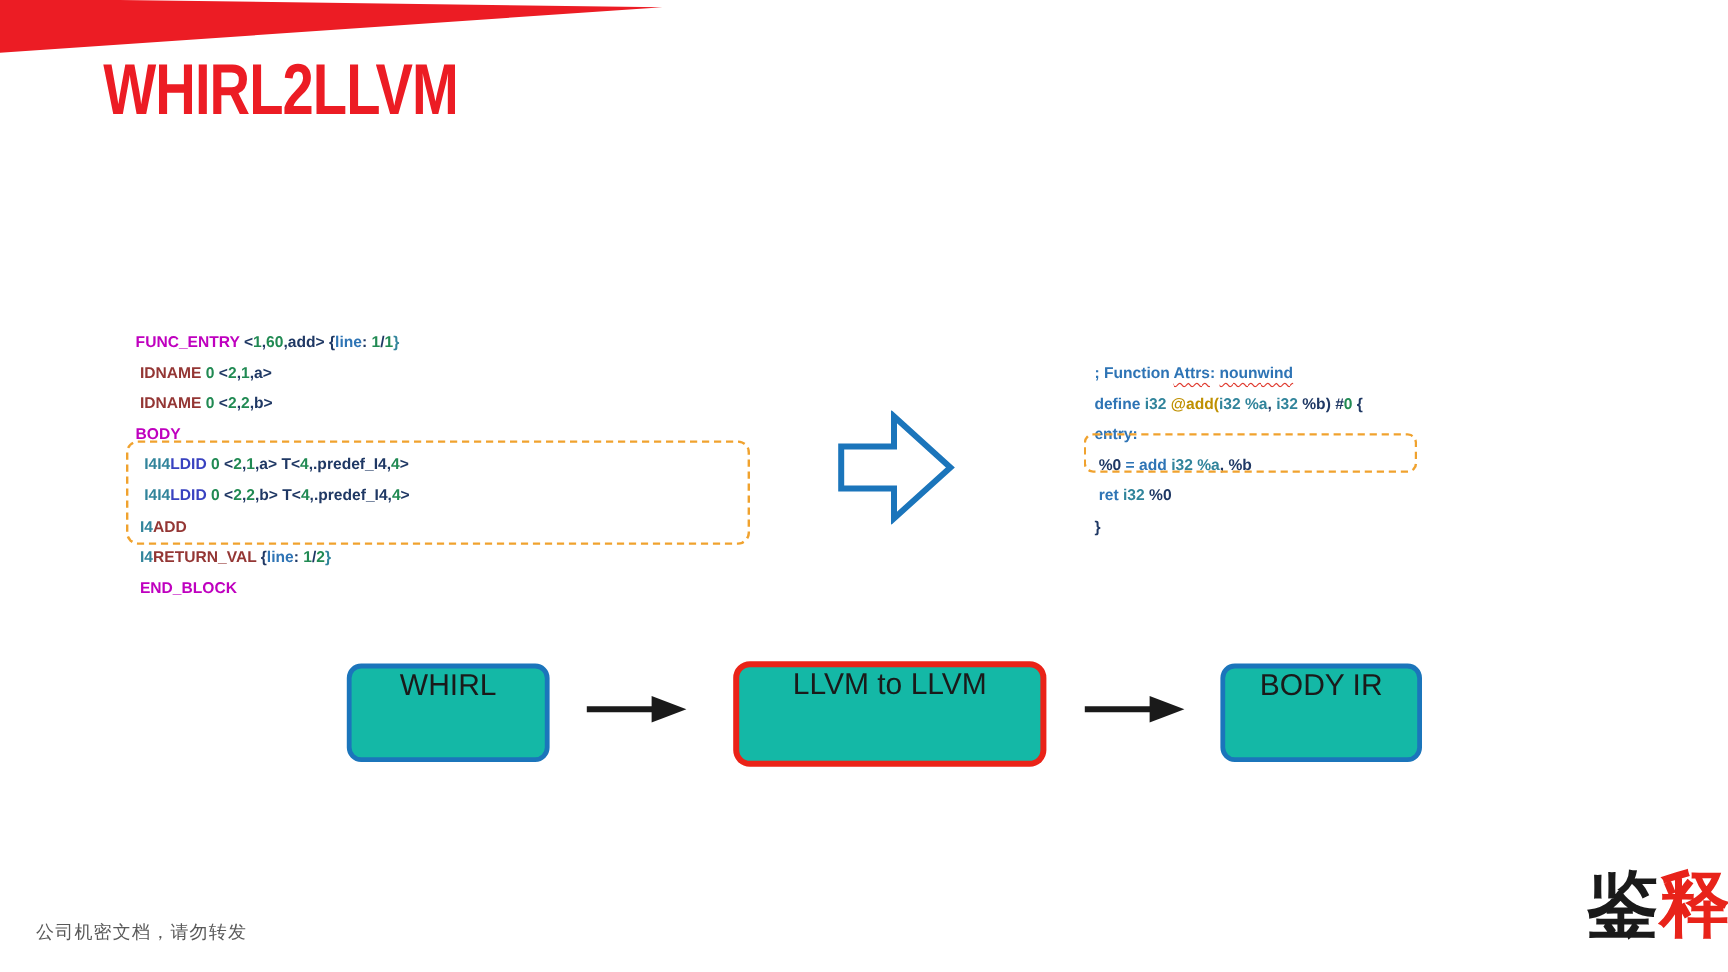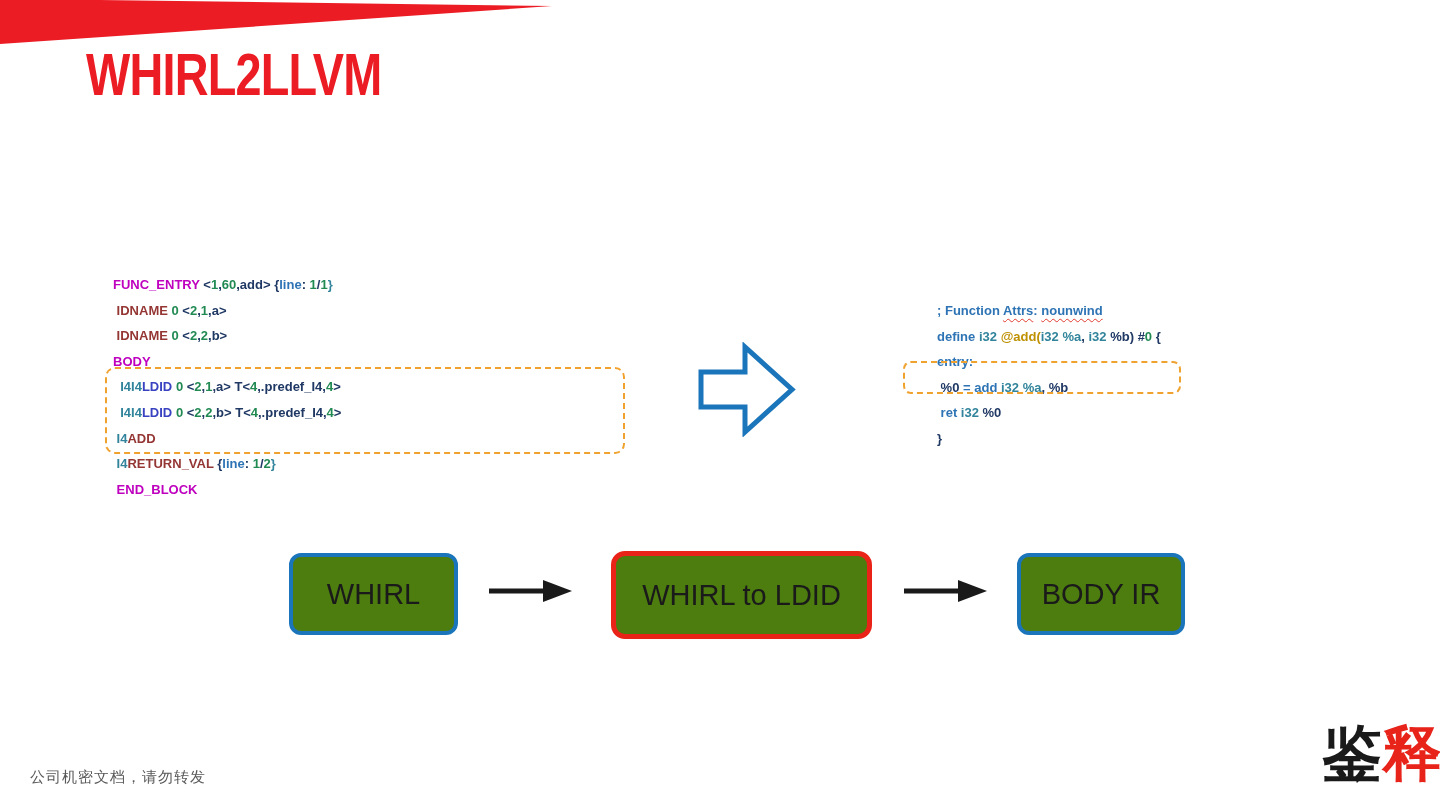--- a/index.html
+++ b/index.html
@@ -15,38 +15,38 @@
     left:86px;top:40px;font-size:60px;font-weight:bold;color:#EC1C24;
     letter-spacing:-1px;transform:scaleX(0.78);transform-origin:left top;
     white-space:nowrap;
   }
   
   .code{
     font-family:"Liberation Sans",sans-serif;
     font-size:13px;font-weight:bold;line-height:25.6px;white-space:pre;
   }
   #whirl-code{left:113px;top:272px;}
-  #llvm-code{left:937px;top:298px;z-index:1;}
+  #llvm-code{left:912px;top:298px;z-index:1;}
   .wavy{
     text-decoration-line:underline;text-decoration-style:wavy;
     text-decoration-color:#E03C31;text-decoration-thickness:1px;
     text-underline-offset:3px;
   }
   
   .dashbox{
     border:2px dashed #F0A22E;background:transparent;pointer-events:none;
   }
   #whirl-dashbox{left:105px;top:367px;width:516px;height:83px;border-radius:10px;}
   #llvm-dashbox{left:903px;top:361px;width:274px;height:29px;border-radius:8px;z-index:2;}
   
   #big-arrow{left:697px;top:342px;}
   
   .flow-box{
-    display:flex;align-items:center;justify-content:center;
-    background:#4d7c0f;color:#1A1A1A;font-size:29px;white-space:nowrap;
+    display:flex;justify-content:center;
+    background:#14b8a6;color:#1A1A1A;font-size:25px;white-space:nowrap;
   }
   .flow-blue{border:4px solid #1B75BB;border-radius:12px;}
   .flow-red{border:5px solid #EA2318;border-radius:14px;}
   #flow-box-whirl{left:289px;top:553px;width:161px;height:74px;}
   #flow-box-w2l{left:611px;top:551px;width:251px;height:78px;}
   #flow-box-llvmir{left:1017px;top:553px;width:160px;height:74px;}
   #flow-arrow-1{left:486px;top:578px;}
   #flow-arrow-2{left:901px;top:578px;}
   
   #footer-note{
@@ -81,21 +81,21 @@
 <div id="flow-box-whirl" class="abs flow-box flow-blue">
   <span>WHIRL</span>
 </div>
 
 <svg id="flow-arrow-1" class="abs" width="90" height="26" viewBox="0 0 90 26">
   <line x1="3" y1="13" x2="60" y2="13" stroke="#1A1A1A" stroke-width="5"></line>
   <polygon points="57,2 86,13 57,24" fill="#1A1A1A"></polygon>
 </svg>
 
 <div id="flow-box-w2l" class="abs flow-box flow-red">
-  <span>WHIRL to LDID</span>
+  <span>LLVM to LLVM</span>
 </div>
 
 <svg id="flow-arrow-2" class="abs" width="90" height="26" viewBox="0 0 90 26">
   <line x1="3" y1="13" x2="60" y2="13" stroke="#1A1A1A" stroke-width="5"></line>
   <polygon points="57,2 86,13 57,24" fill="#1A1A1A"></polygon>
 </svg>
 
 <div id="flow-box-llvmir" class="abs flow-box flow-blue">
   <span>BODY IR</span>
 </div>

